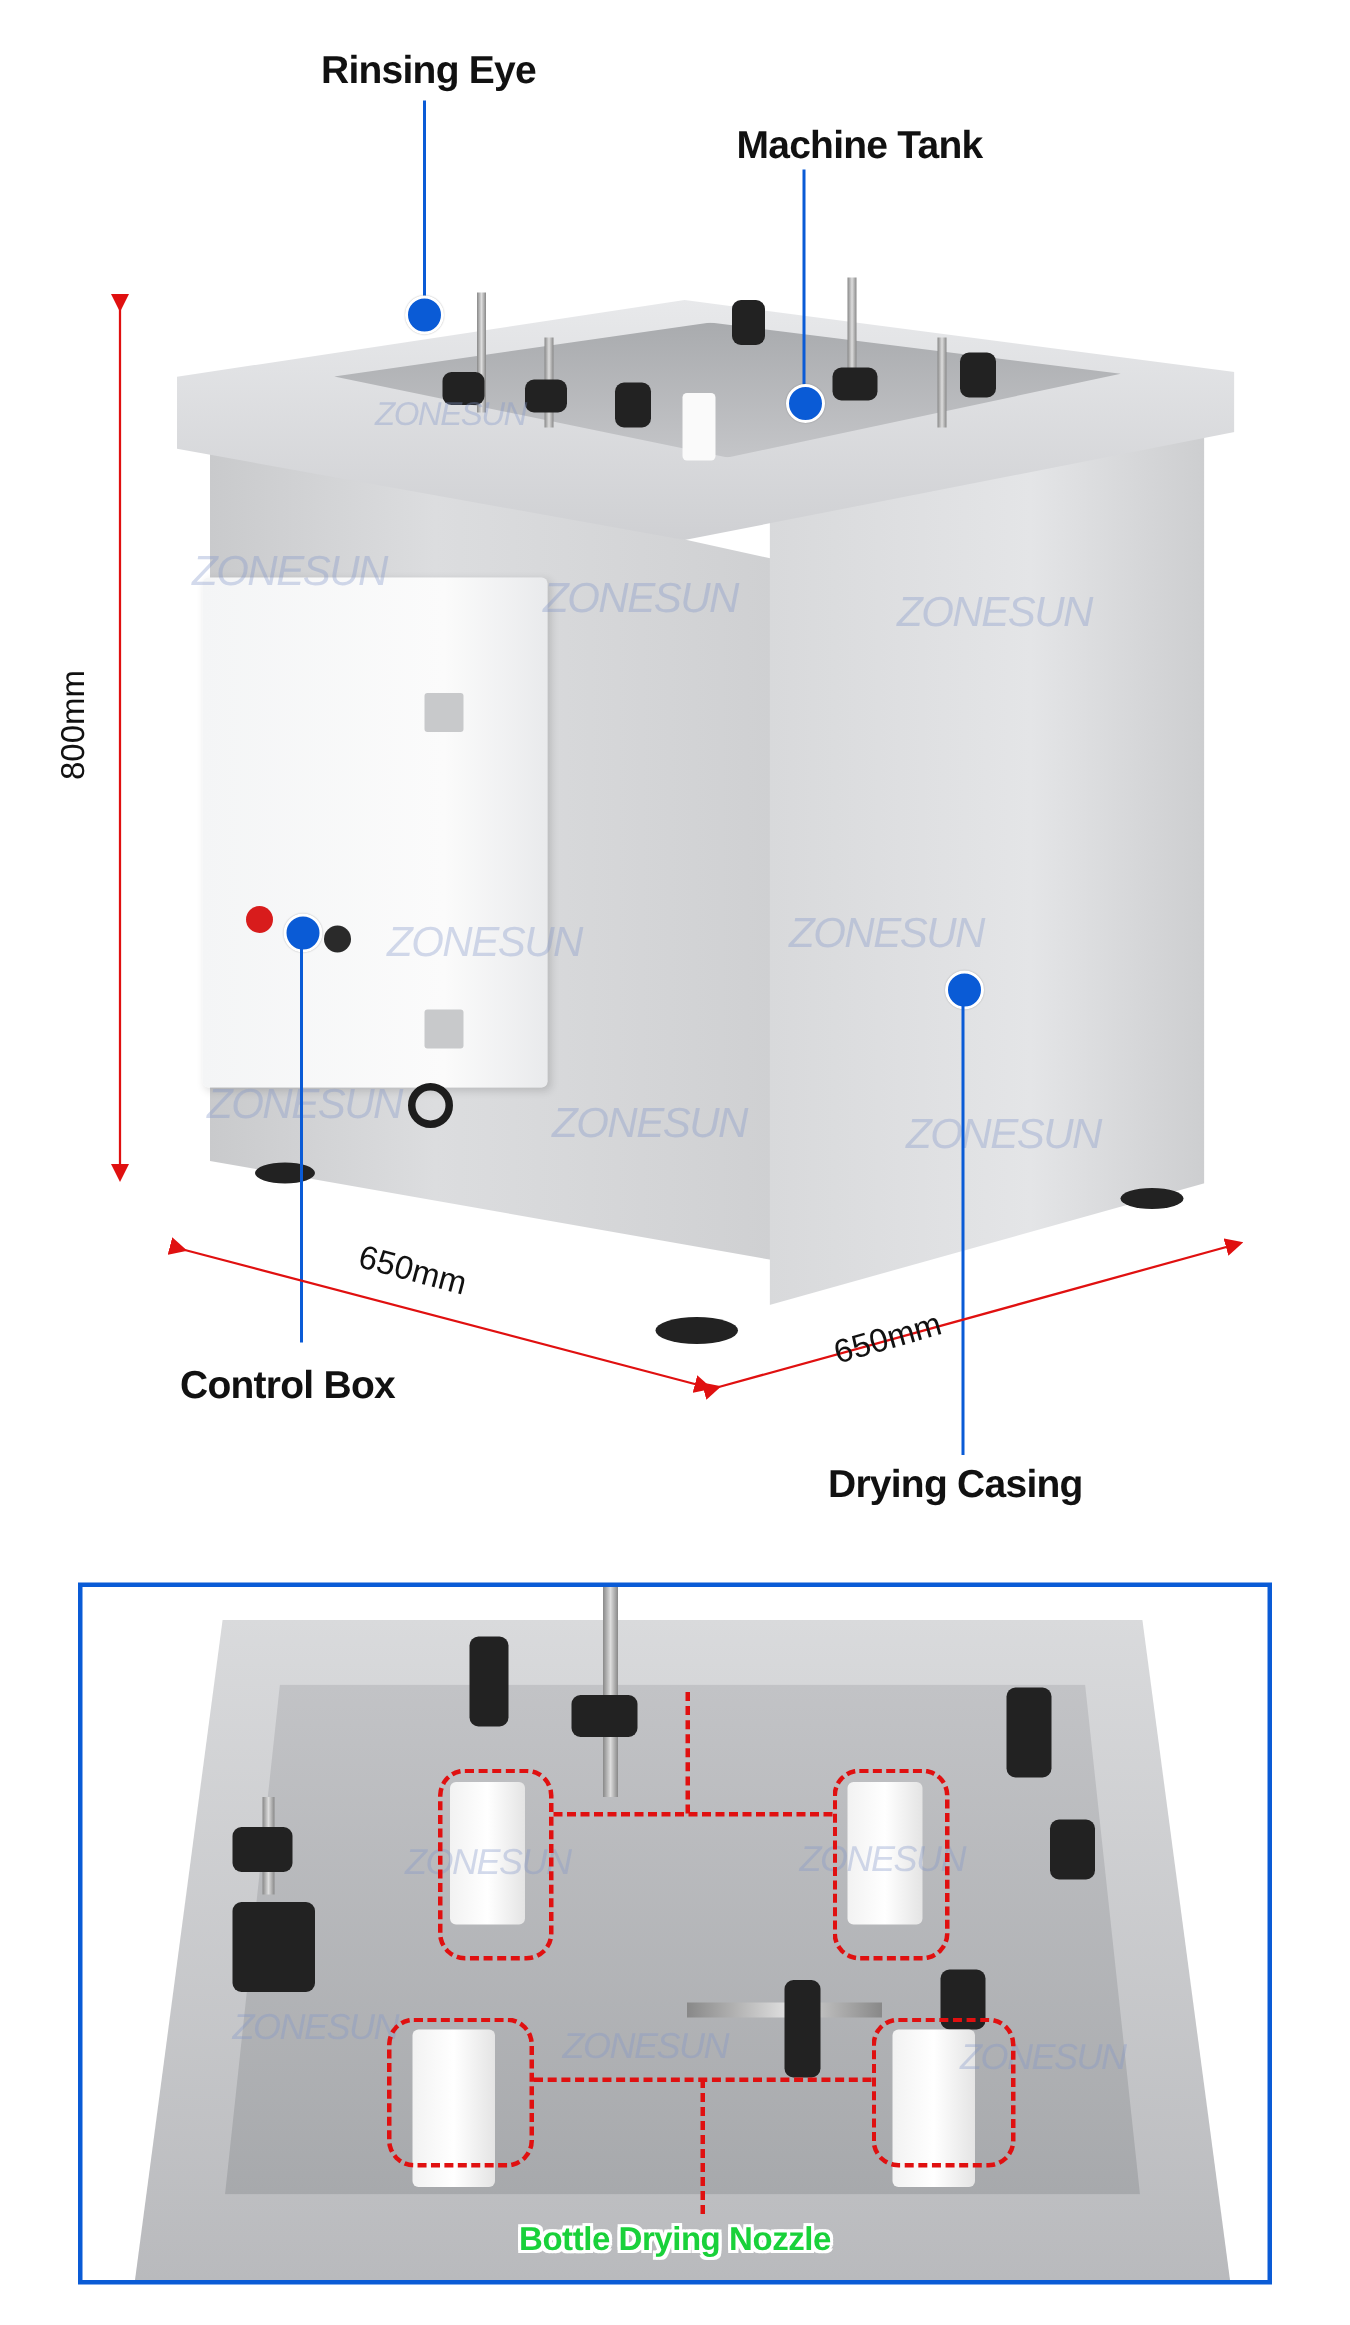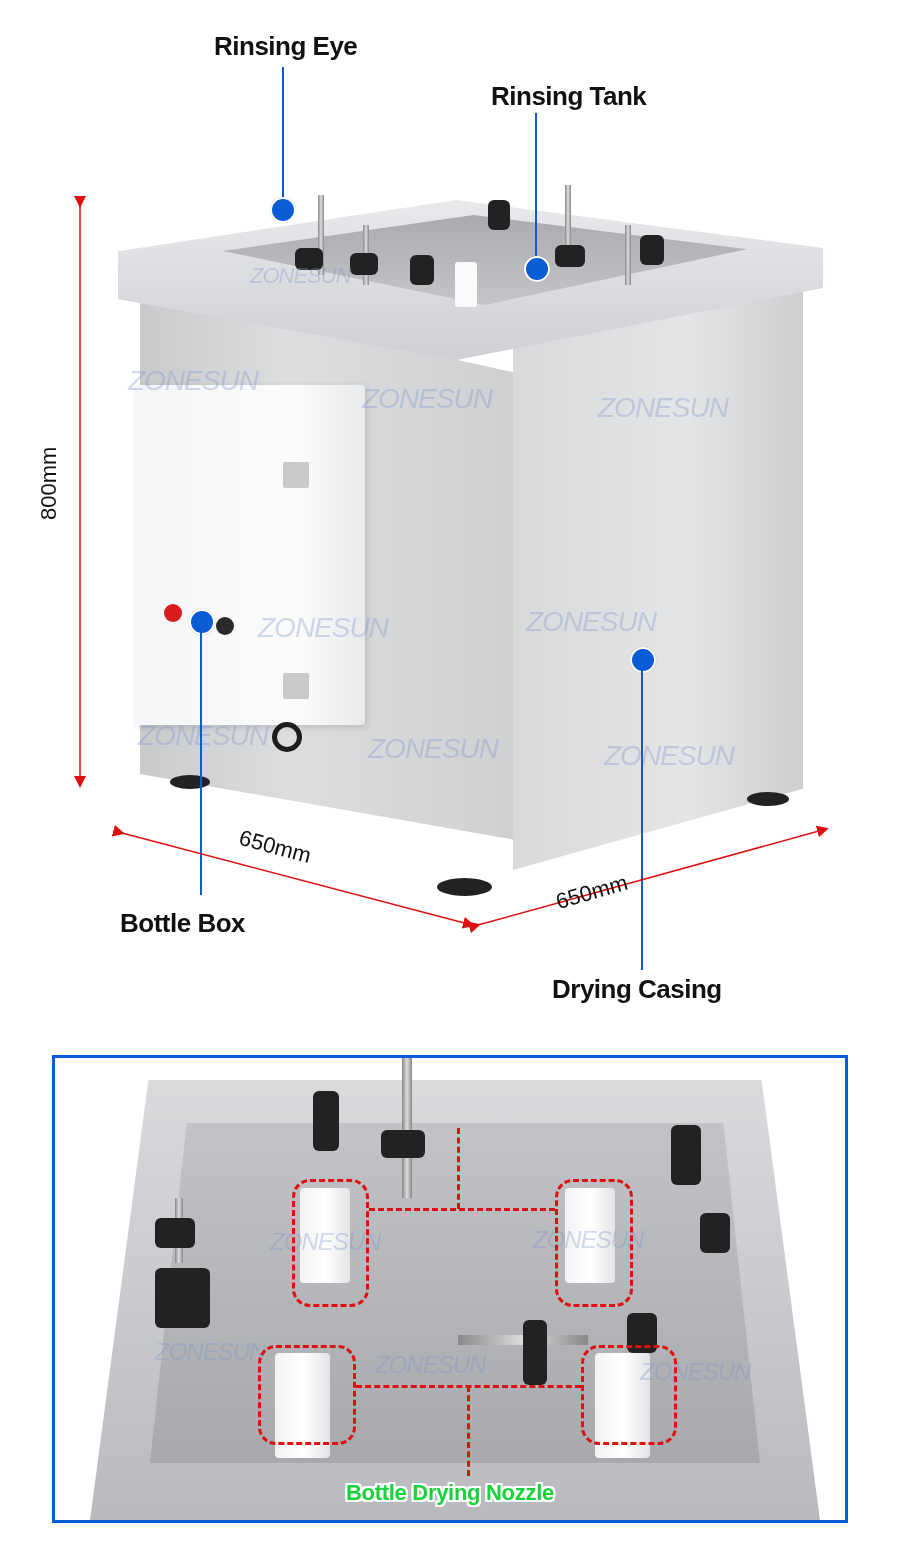--- a/index.html
+++ b/index.html
@@ -72,27 +72,27 @@
   <div class="wm" style="left:526px;top:606px;">ZONESUN</div>
   <div class="wm" style="left:138px;top:720px;">ZONESUN</div>
   <div class="wm" style="left:368px;top:733px;">ZONESUN</div>
   <div class="wm" style="left:604px;top:740px;">ZONESUN</div>
   <div class="wm" style="left:250px;top:263px;font-size:22px;">ZONESUN</div>
 
   <div class="label abs" style="left:214px;top:31px;">Rinsing Eye</div>
   <div class="vline" style="left:282px;top:67px;height:140px;"></div>
   <div class="dot" style="left:270px;top:197px;"></div>
 
-  <div class="label abs" style="left:491px;top:81px;">Rinsing Tank</div>
+  <div class="label abs" style="left:491px;top:81px;">Machine Tank</div>
   <div class="vline" style="left:535px;top:113px;height:150px;"></div>
   <div class="dot" style="left:524px;top:256px;"></div>
 
   <div class="dot" style="left:189px;top:609px;"></div>
   <div class="vline" style="left:200px;top:630px;height:265px;"></div>
-  <div class="label abs" style="left:120px;top:908px;">Bottle Box</div>
+  <div class="label abs" style="left:120px;top:908px;">Control Box</div>
 
   <div class="dot" style="left:630px;top:647px;"></div>
   <div class="vline" style="left:641px;top:670px;height:300px;"></div>
   <div class="label abs" style="left:552px;top:974px;">Drying Casing</div>
 
   <svg class="abs" style="left:0;top:0;" width="900" height="1000">
     <defs>
       <marker id="ah" markerWidth="8" markerHeight="8" refX="6" refY="4" orient="auto">
         <path d="M0,0 L8,4 L0,8 z" fill="#e01010"></path>
       </marker>

